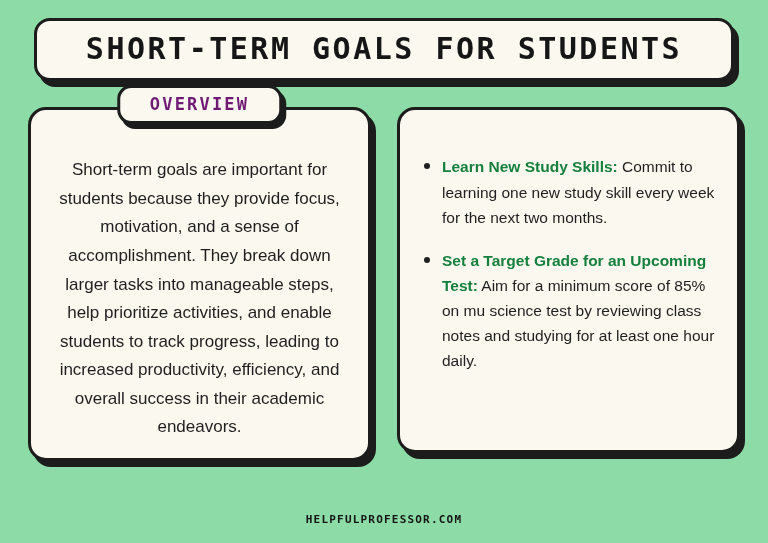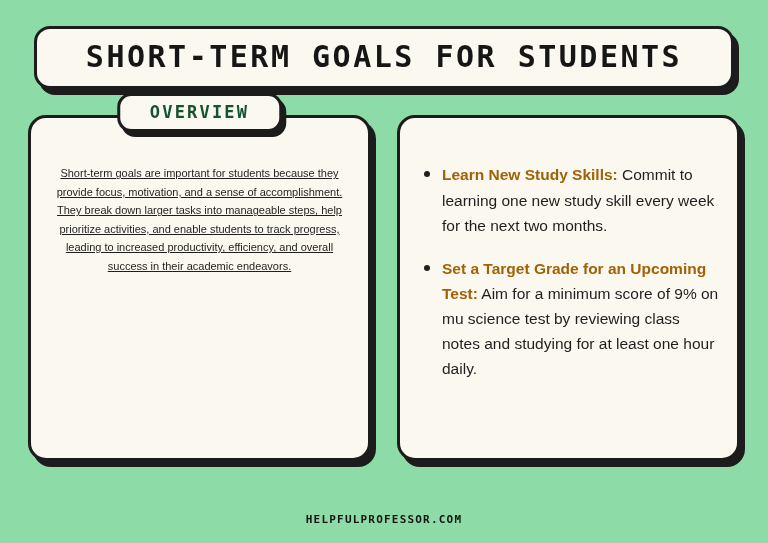--- a/index.html
+++ b/index.html
@@ -17,21 +17,21 @@
     position: relative;
     width: 768px;
     height: 543px;
     box-sizing: border-box;
     background: #8ddba6;
     padding: 16px 18px 10px 18px;
   }
   
   .title-card-wrap {
     position: relative;
-    margin: 10px 16px 0 16px;
+    margin: 2px 16px 0 16px;
   }
   .title-shadow {
     position: absolute;
     left: 5px;
     top: 6px;
     right: -5px;
     bottom: -6px;
     background: #1c1c1c;
     border-radius: 16px;
   }
@@ -111,32 +111,31 @@
     border: 3px solid #1c1c1c;
     border-radius: 14px;
     padding: 6px 30px 7px 30px;
     white-space: nowrap;
   }
   .pill-text {
     font-family: "DejaVu Sans Mono", monospace;
     font-weight: bold;
     font-size: 17px;
     letter-spacing: 2.2px;
-    color: #14532d;
+    color: #701a75;
     text-transform: uppercase;
   }
   
   .body-text {
     font-family: "Liberation Sans", sans-serif;
-    font-size: 11px;
+    font-size: 17px;
     line-height: 1.68;
     color: #1f1f1f;
     text-align: center;
     margin: 6px 4px 0 4px;
-    text-decoration: underline;
   }
   ul.examples {
     list-style: none;
     margin: 4px 0 0 0;
     padding: 0 2px 0 6px;
   }
   ul.examples li {
     position: relative;
     padding-left: 20px;
     margin-bottom: 18px;
@@ -150,21 +149,21 @@
     position: absolute;
     left: 2px;
     top: 9px;
     width: 6px;
     height: 6px;
     background: #1f1f1f;
     border-radius: 50%;
   }
   .ex-lead {
     font-weight: bold;
-    color: #a16207;
+    color: #15803d;
   }
   
   .footer {
     position: absolute;
     left: 0;
     right: 0;
     bottom: 16px;
     text-align: center;
   }
   .footer-text {
@@ -207,21 +206,21 @@
 
     <div class="col col-right">
       <div class="panel-wrap">
         <div class="panel-shadow"></div>
         <div class="panel">
           <ul class="examples">
             <li>
               <span class="ex-lead">Learn New Study Skills:</span><span> Commit to learning one new study skill every week for the next two months.</span>
             </li>
             <li>
-              <span class="ex-lead">Set a Target Grade for an Upcoming Test:</span><span> Aim for a minimum score of 9% on mu science test by reviewing class notes and studying for at least one hour daily.</span>
+              <span class="ex-lead">Set a Target Grade for an Upcoming Test:</span><span> Aim for a minimum score of 85% on mu science test by reviewing class notes and studying for at least one hour daily.</span>
             </li>
           </ul>
         </div>
       </div>
     </div>
 
   </div>
 
   <div class="footer">
     <span class="footer-text">helpfulprofessor.com</span>

